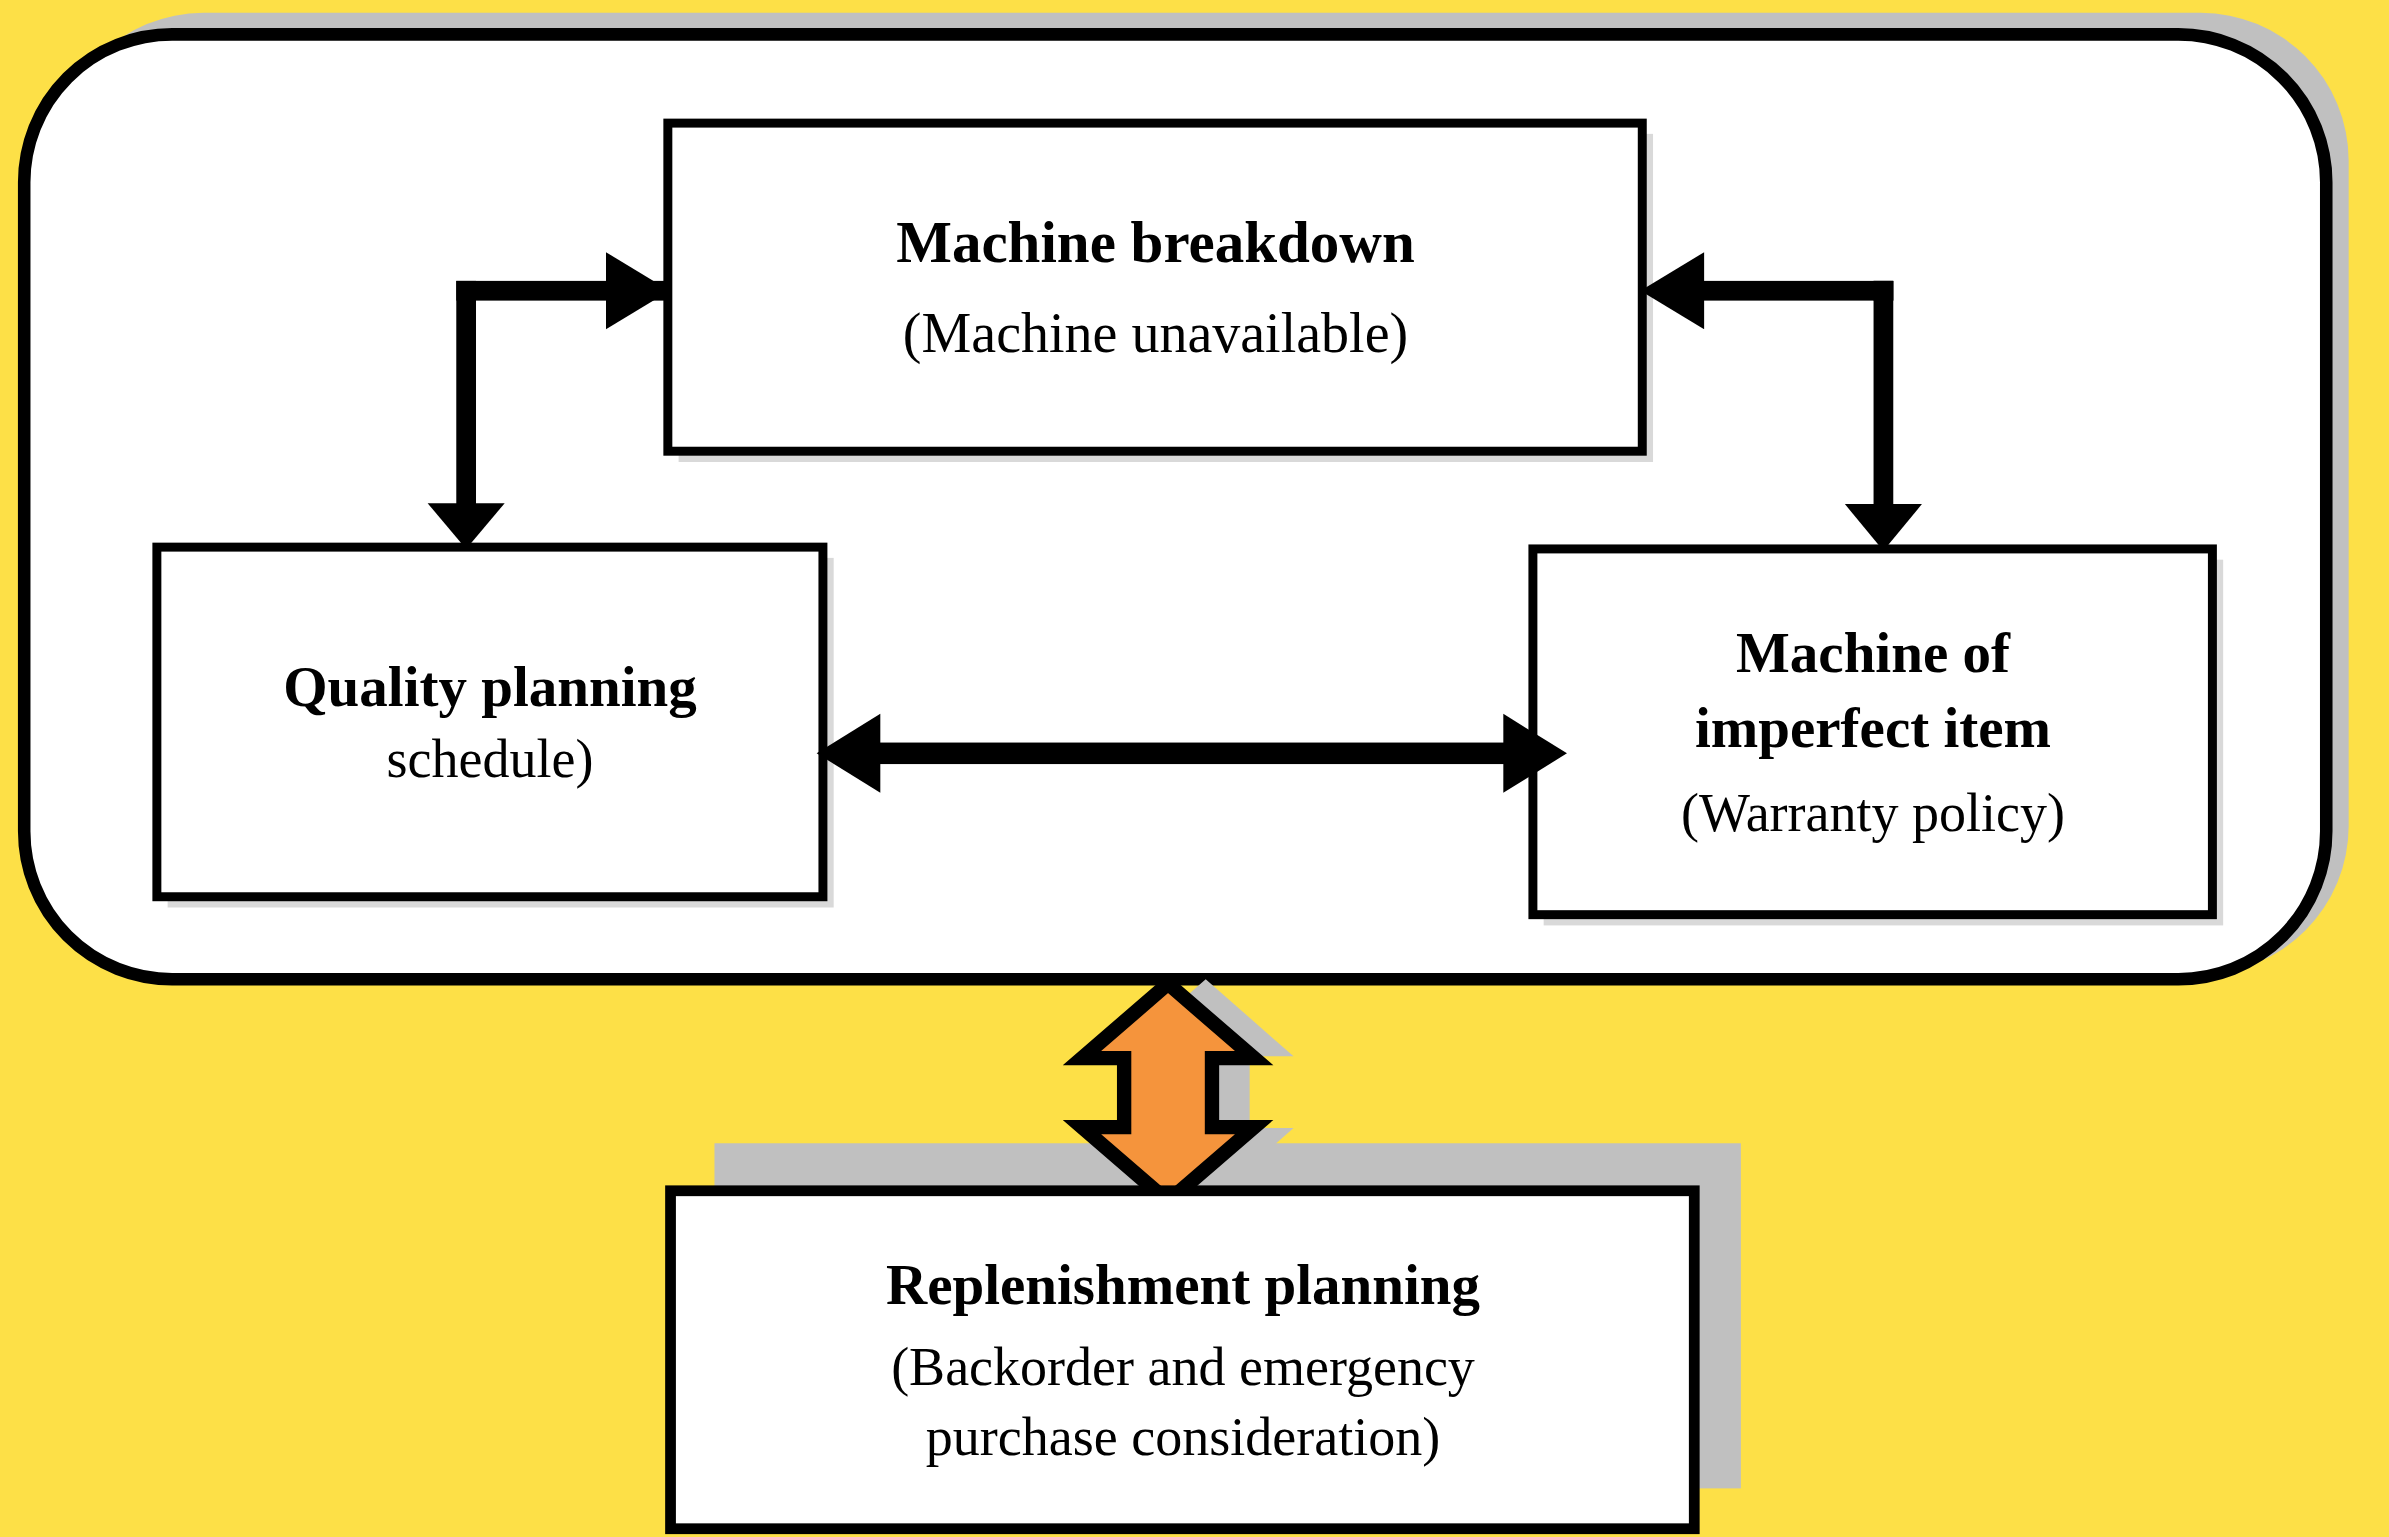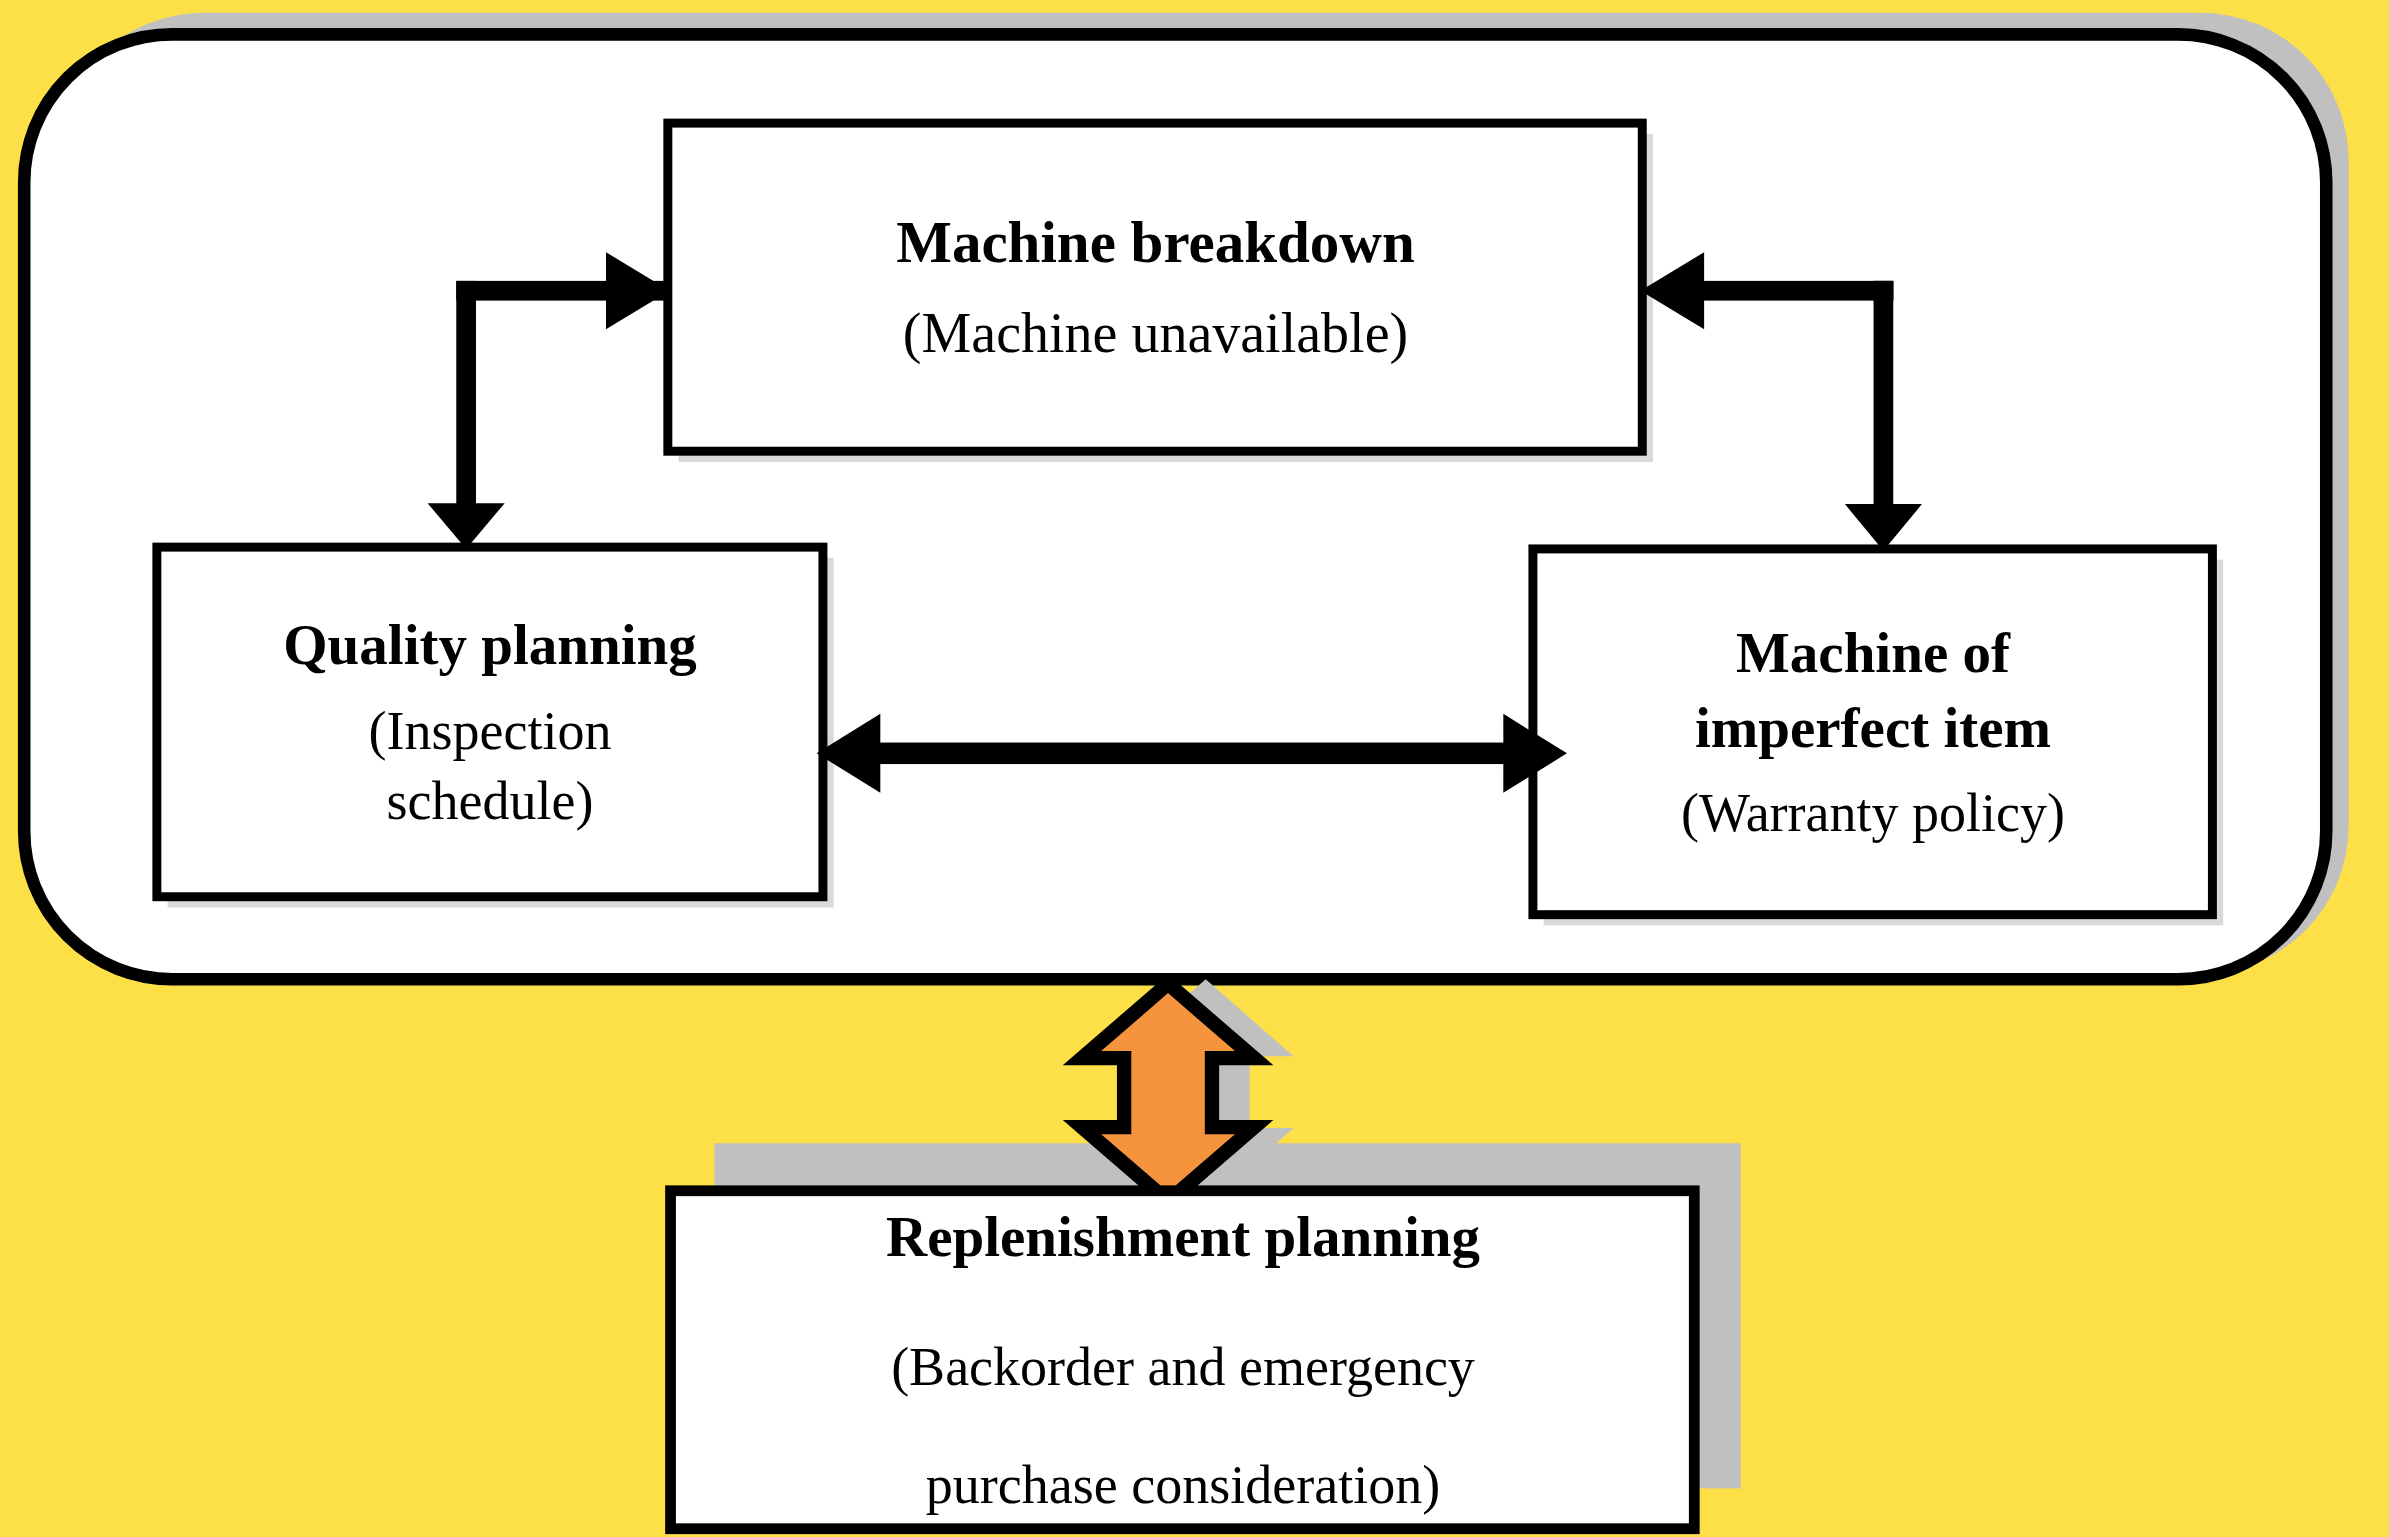--- a/index.html
+++ b/index.html
@@ -64,21 +64,20 @@
     font-size: 52px;
   }
   #box-effect-imperfect .line-bold { font-size: 57px; }
   #box-effect-imperfect .line-normal { font-size: 54px; text-align: center; }
   #box-effect-imperfect .l2 { margin-top: 1px; }
   #box-effect-imperfect .l3 { margin-top: 12.6px; }
 
   #box-replenishment {
     left: 671px; top: 1191px; width: 1024px; height: 338px;
     font-size: 52px;
-    gap: 48px;
   }
   #box-replenishment .line-bold { font-size: 57px; }
   #box-replenishment .line-normal { font-size: 54px; }
   #box-replenishment .l2 { margin-top: 10px; }
 </style>
 </head>
 <body>
 
 <div id="stage">
 
@@ -145,21 +144,20 @@
 
   </svg>
 
   <div class="box-label" id="box-machine-breakdown">
     <div class="line-bold">Machine breakdown</div>
     <div class="line-normal">(Machine unavailable)</div>
   </div>
 
   <div class="box-label" id="box-quality-planning">
     <div class="line-bold">Quality planning</div>
-    <div class="line-normal l2">(Inspection</div>
     <div class="line-normal">schedule)</div>
   </div>
 
   <div class="box-label" id="box-effect-imperfect">
     <div class="line-bold">Machine of</div>
     <div class="line-bold l2">imperfect item</div>
     <div class="line-normal l3">(Warranty policy)</div>
   </div>
 
   <div class="box-label" id="box-replenishment">

